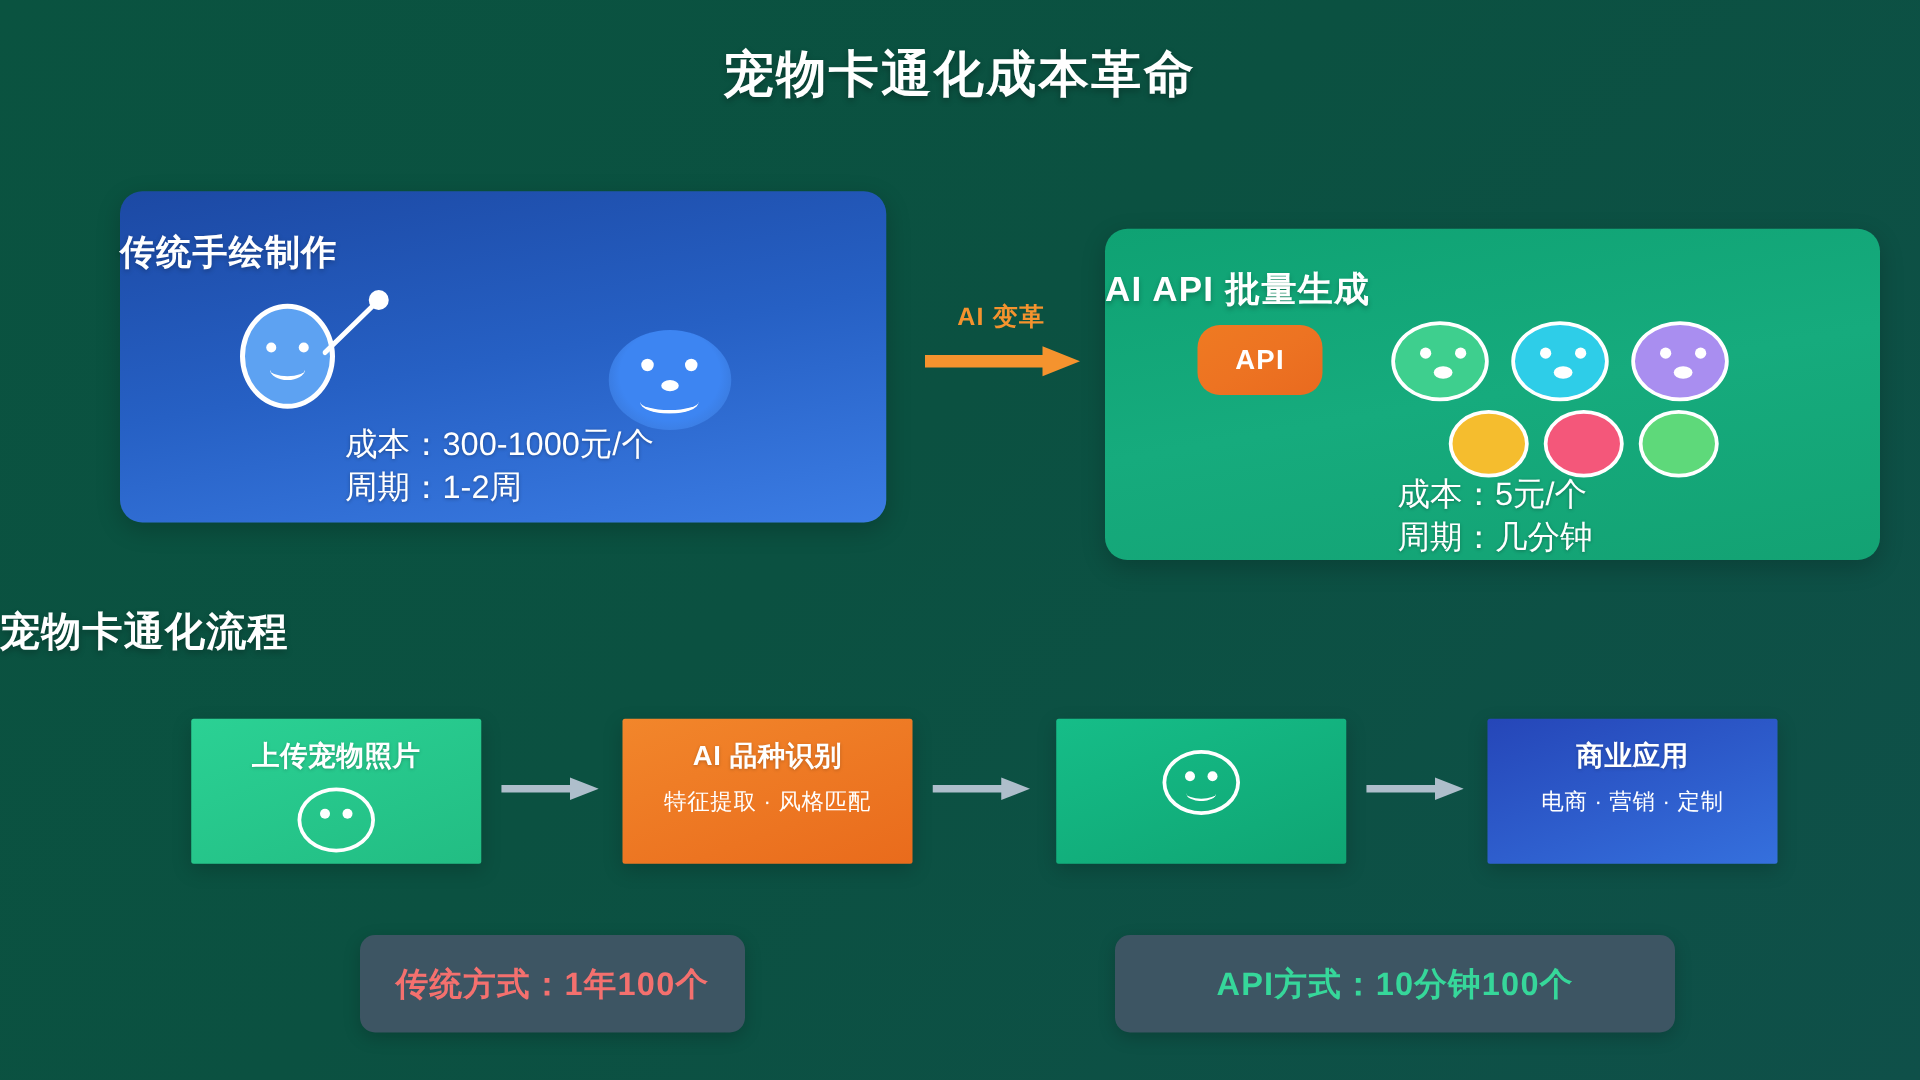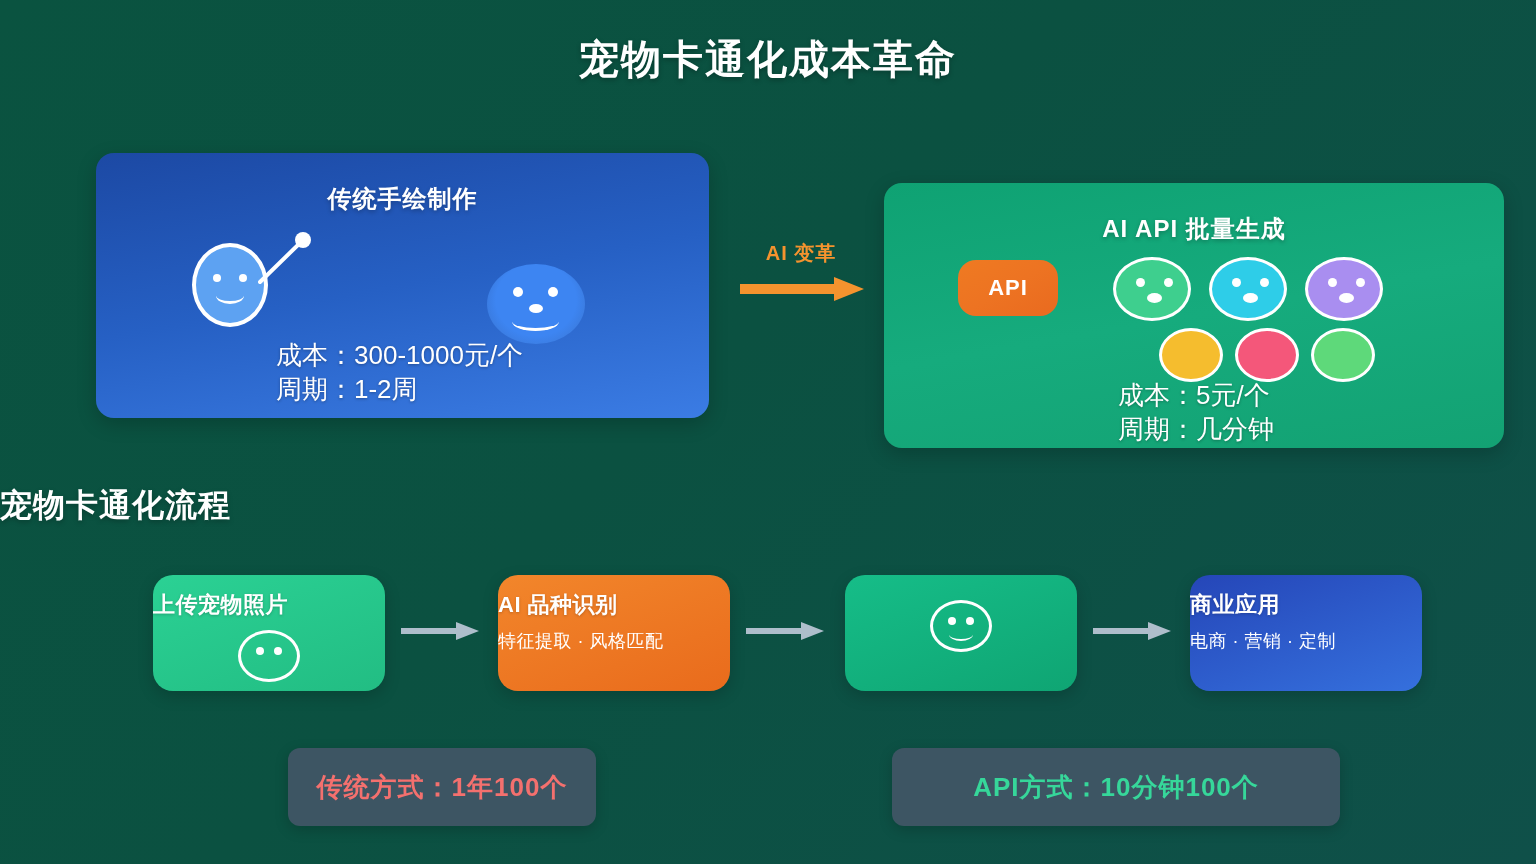--- a/index.html
+++ b/index.html
@@ -51,22 +51,21 @@
     width: 620px;
     height: 265px;
     background: linear-gradient(170deg, #0fa273 0%, #16ab7d 50%, #13a273 100%);
     margin-top: 30px;
   }
   .panel-title {
     position: absolute;
     left: 0;
     top: 30px;
     width: 100%;
-    text-align: center;
-    font-size: 24px;
+    font-size: 28px;
     font-weight: bold;
     color: #ffffff;
     letter-spacing: 1px;
     text-shadow: 0 2px 4px rgba(0,0,0,0.25);
   }
 
   
   #sketch-face {
     position: absolute;
     left: 192px;
@@ -245,23 +244,23 @@
     letter-spacing: 1px;
     text-shadow: 0 2px 5px rgba(0,0,0,0.26);
   }
 
   
   .flow-card {
     position: absolute;
     top: 575px;
     width: 232px;
     height: 116px;
-    border-radius: 20px;
+    border-radius: 2px;
     box-shadow: 0 5px 16px rgba(0,0,0,0.18);
-    text-align: left;
+    text-align: center;
     box-sizing: border-box;
     padding-top: 15px;
   }
   .flow-card .flow-title {
     font-size: 22px;
     font-weight: bold;
     color: #ffffff;
     letter-spacing: 0.5px;
     text-shadow: 0 1px 3px rgba(0,0,0,0.22);
   }

